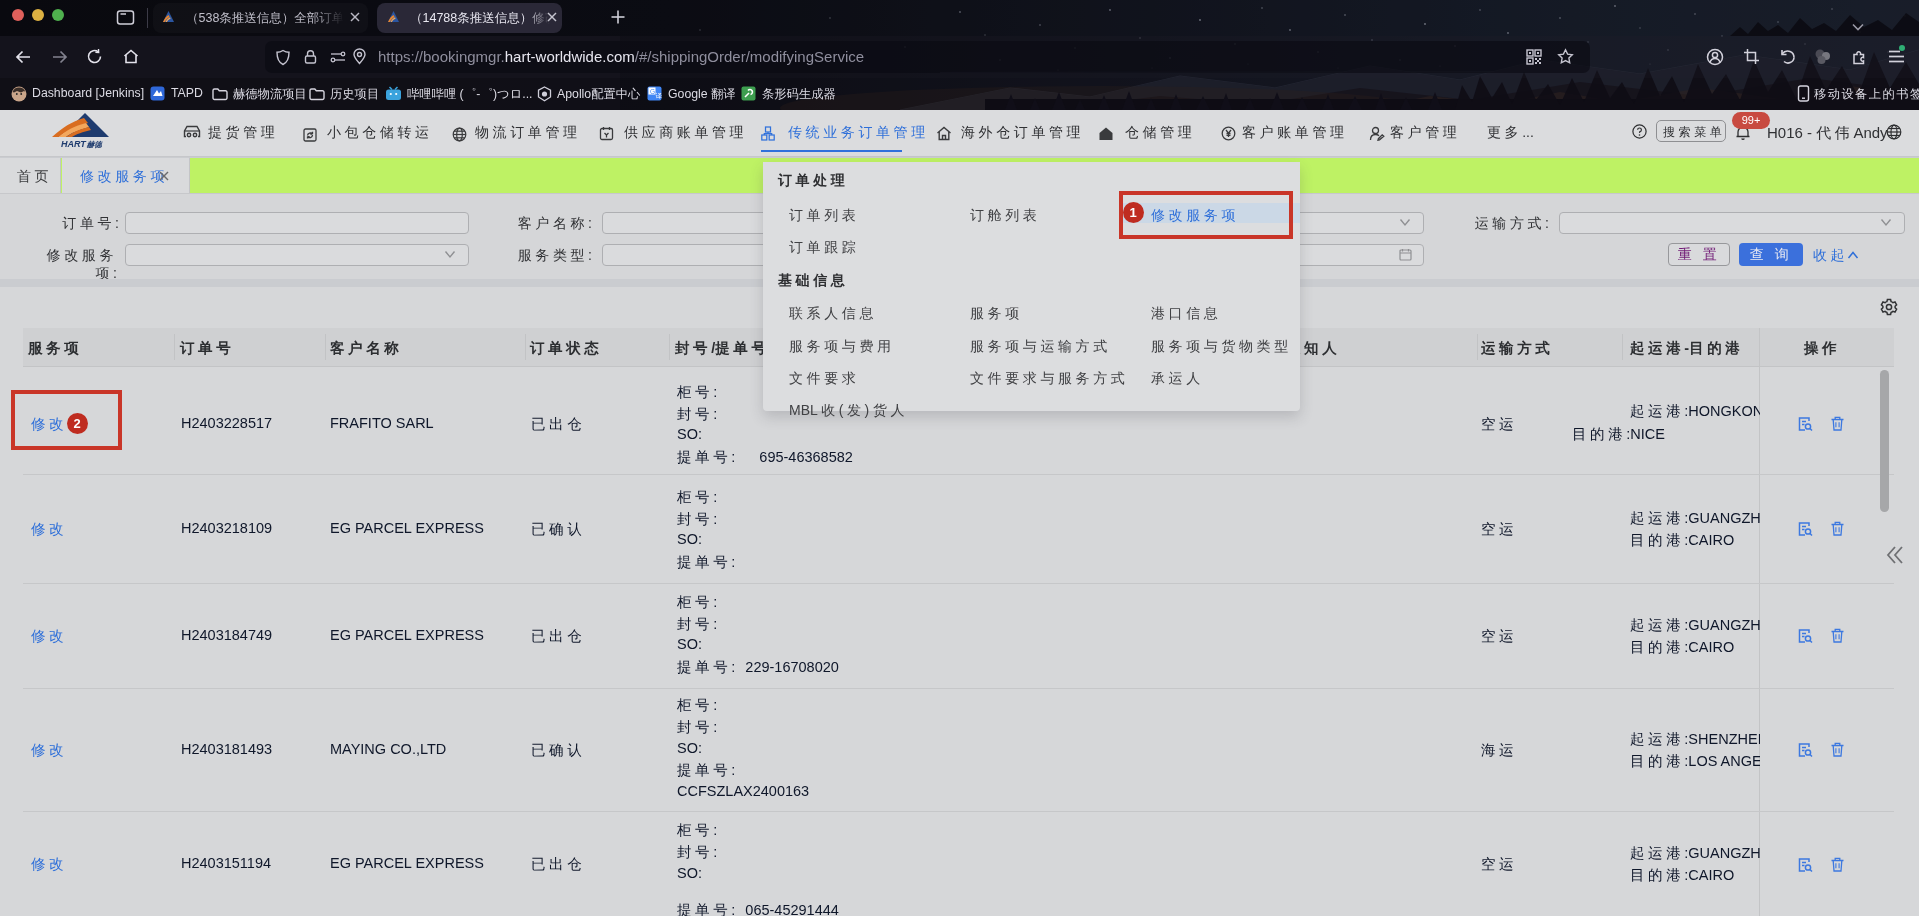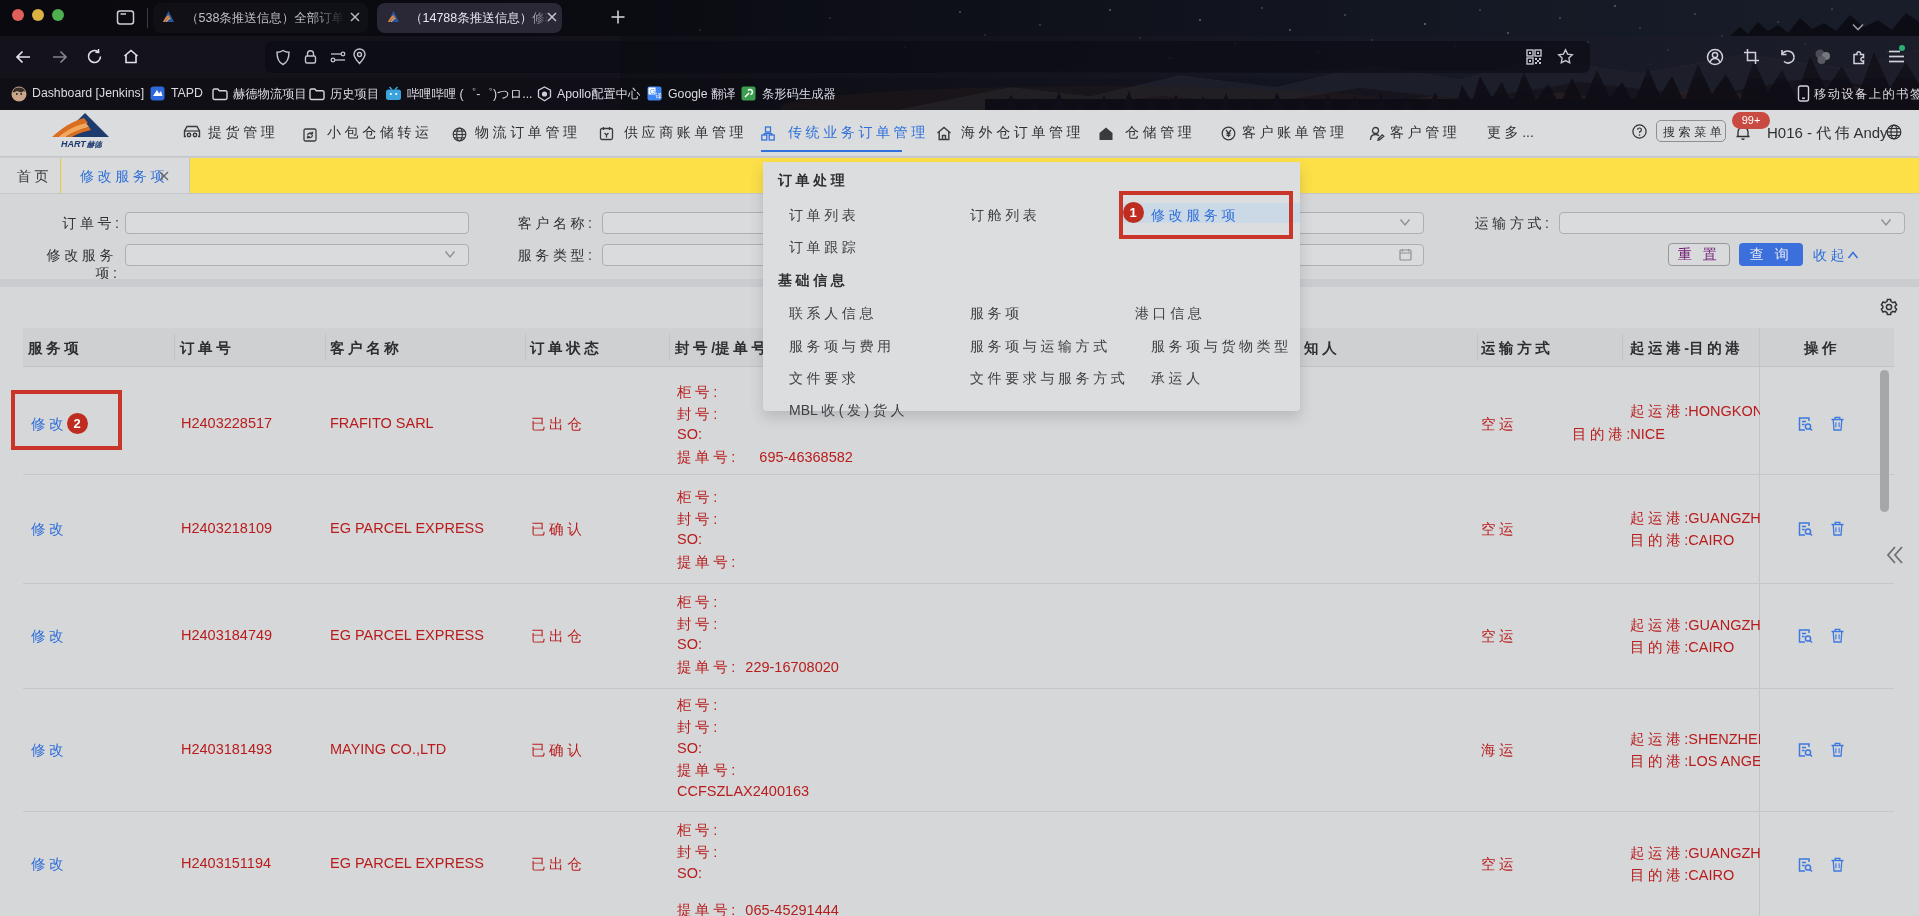--- a/index.html
+++ b/index.html
@@ -9,29 +9,29 @@
 svg{display:block;} .docic{width:15px;height:15px;}
 
 #chrome{left:0;top:0;width:1919px;height:110px;background:#0c0c12;}
 .tabtitle{font-size:12.5px;color:#c0bfca;white-space:nowrap;overflow:hidden;}
 .urltxt{font-size:15px;color:#8f8e9d;white-space:nowrap;}
 .bm{font-size:12.3px;color:#dcdbe4;white-space:nowrap;text-align:right;}
 
 #apphead{left:0;top:110px;width:1919px;height:47px;background:#dbdcde;border-bottom:1px solid #c6c7ca;box-sizing:border-box;}
 .nav{font-size:14px;color:#303134;white-space:nowrap;}
 .navblue{color:#2e6fd9;}
-#tabrow{left:0;top:158px;width:1919px;height:36px;background:#fde047;border-bottom:1px solid #c7c8cb;box-sizing:border-box;}
+#tabrow{left:0;top:158px;width:1919px;height:36px;background:#bef264;border-bottom:1px solid #c7c8cb;box-sizing:border-box;}
 .apptab{top:158px;height:35px;background:#d9dadc;border-right:1px solid #c3c4c7;box-sizing:border-box;}
 #filter{left:0;top:194px;width:1919px;height:85px;background:#d5d6d8;}
 .flabel{font-size:14px;color:#313235;text-align:right;}
 .finput{height:22px;border:1px solid #aeafb2;border-radius:4px;background:#dadbdd;box-sizing:border-box;}
 #band{left:0;top:279px;width:1919px;height:8px;background:#caccd0;}
 #card{left:0;top:287px;width:1919px;height:629px;background:#d6d7d9;}
 .th{font-size:14.5px;font-weight:bold;color:#2c2e31;white-space:nowrap;}
-.td{font-size:14.5px;color:#b91c1c;white-space:nowrap;}
+.td{font-size:14.5px;color:#0f172a;white-space:nowrap;}
 .tdb{font-size:14.5px;color:#2e6fd9;}
 .rowline{left:23px;width:1871px;height:1px;background:#c6c7c9;}
 
 #panel{left:763px;top:162px;width:537px;height:249px;background:#dcdddf;box-shadow:0 6px 14px rgba(60,60,70,.20);border-radius:0 0 4px 4px;}
 .mi{font-size:14px;color:#404144;white-space:nowrap;}
 .mh{font-size:14px;font-weight:bold;color:#2e2f32;white-space:nowrap;}
 .redbox{border:4px solid #c93528;box-sizing:border-box;}
 .badge{width:21px;height:21px;border-radius:50%;background:#bf2c20;color:#fff;font-size:13px;font-weight:bold;text-align:center;line-height:21px;}
 </style>
 </head>
@@ -214,20 +214,21 @@
 <svg class="ab" style="left:330px;top:51px" width="16" height="12" viewBox="0 0 16 12" fill="none" stroke="#c4c3cf" stroke-width="1.3">
         <line x1="1" y1="3" x2="11" y2="3"></line>
         <circle cx="13" cy="3" r="1.8"></circle>
         <line x1="15" y1="9" x2="5" y2="9"></line>
         <circle cx="3" cy="9" r="1.8"></circle>
       </svg>
 <svg class="ab" style="left:352px;top:48px" width="15" height="17" viewBox="0 0 15 17" fill="none" stroke="#c4c3cf" stroke-width="1.4">
         <path d="M7.5,15.5 C10.5,12 13,9.4 13,6.5 A5.5,5.5 0 0 0 2,6.5 C2,9.4 4.5,12 7.5,15.5 Z"></path>
         <circle cx="7.5" cy="6.5" r="2"></circle>
       </svg>
+<div class="ab urltxt" style="left:378px;top:48px">https://bookingmgr.<span style="color:#e7e6ef">hart-worldwide.com</span>/#/shippingOrder/modifyingService</div>
 <svg class="ab" style="left:1526px;top:49px" width="16" height="16" viewBox="0 0 16 16" fill="#c6c5d0">
         <rect x="1" y="1" width="6" height="6" fill="none" stroke="#c6c5d0" stroke-width="1.4"></rect>
         <rect x="3" y="3" width="2" height="2"></rect>
         <rect x="9" y="1" width="6" height="6" fill="none" stroke="#c6c5d0" stroke-width="1.4"></rect>
         <rect x="11" y="3" width="2" height="2"></rect>
         <rect x="1" y="9" width="6" height="6" fill="none" stroke="#c6c5d0" stroke-width="1.4"></rect>
         <rect x="3" y="11" width="2" height="2"></rect>
         <rect x="9" y="9" width="2" height="2"></rect>
         <rect x="13" y="9" width="2" height="2"></rect>
         <rect x="11" y="11" width="2" height="2"></rect>
@@ -575,21 +576,21 @@
 <div id="panel" class="ab">
 <div class="ab mh" style="left:15px;top:10px"><span class="c">订单处理</span></div>
 <div class="ab" style="left:360px;top:40.5px;width:177px;height:20px;background:#cbd8e6"></div>
 <div class="ab mi" style="left:26px;top:45px"><span class="c">订单列表</span></div>
 <div class="ab mi" style="left:207px;top:45px"><span class="c">订舱列表</span></div>
 <div class="ab mi" style="left:388px;top:45px;color:#2e6fd9"><span class="c">修改服务项</span></div>
 <div class="ab mi" style="left:26px;top:76.5px"><span class="c">订单跟踪</span></div>
 <div class="ab mh" style="left:15px;top:109.5px"><span class="c">基础信息</span></div>
 <div class="ab mi" style="left:26px;top:143px"><span class="c">联系人信息</span></div>
 <div class="ab mi" style="left:207px;top:143px"><span class="c">服务项</span></div>
-<div class="ab mi" style="left:372px;top:143px"><span class="c">港口信息</span></div>
+<div class="ab mi" style="left:388px;top:143px"><span class="c">港口信息</span></div>
 <div class="ab mi" style="left:26px;top:176px"><span class="c">服务项与费用</span></div>
 <div class="ab mi" style="left:207px;top:176px"><span class="c">服务项与运输方式</span></div>
 <div class="ab mi" style="left:388px;top:176px"><span class="c">服务项与货物类型</span></div>
 <div class="ab mi" style="left:26px;top:208px"><span class="c">文件要求</span></div>
 <div class="ab mi" style="left:207px;top:208px"><span class="c">文件要求与服务方式</span></div>
 <div class="ab mi" style="left:388px;top:208px"><span class="c">承运人</span></div>
 <div class="ab mi" style="left:26px;top:239.5px">MBL <span class="c">收(发)货人</span></div>
 </div>
 <div class="ab redbox" style="left:1119px;top:191px;width:174px;height:48px"></div>
 <div class="ab badge" style="left:1122.5px;top:201.5px">1</div>

